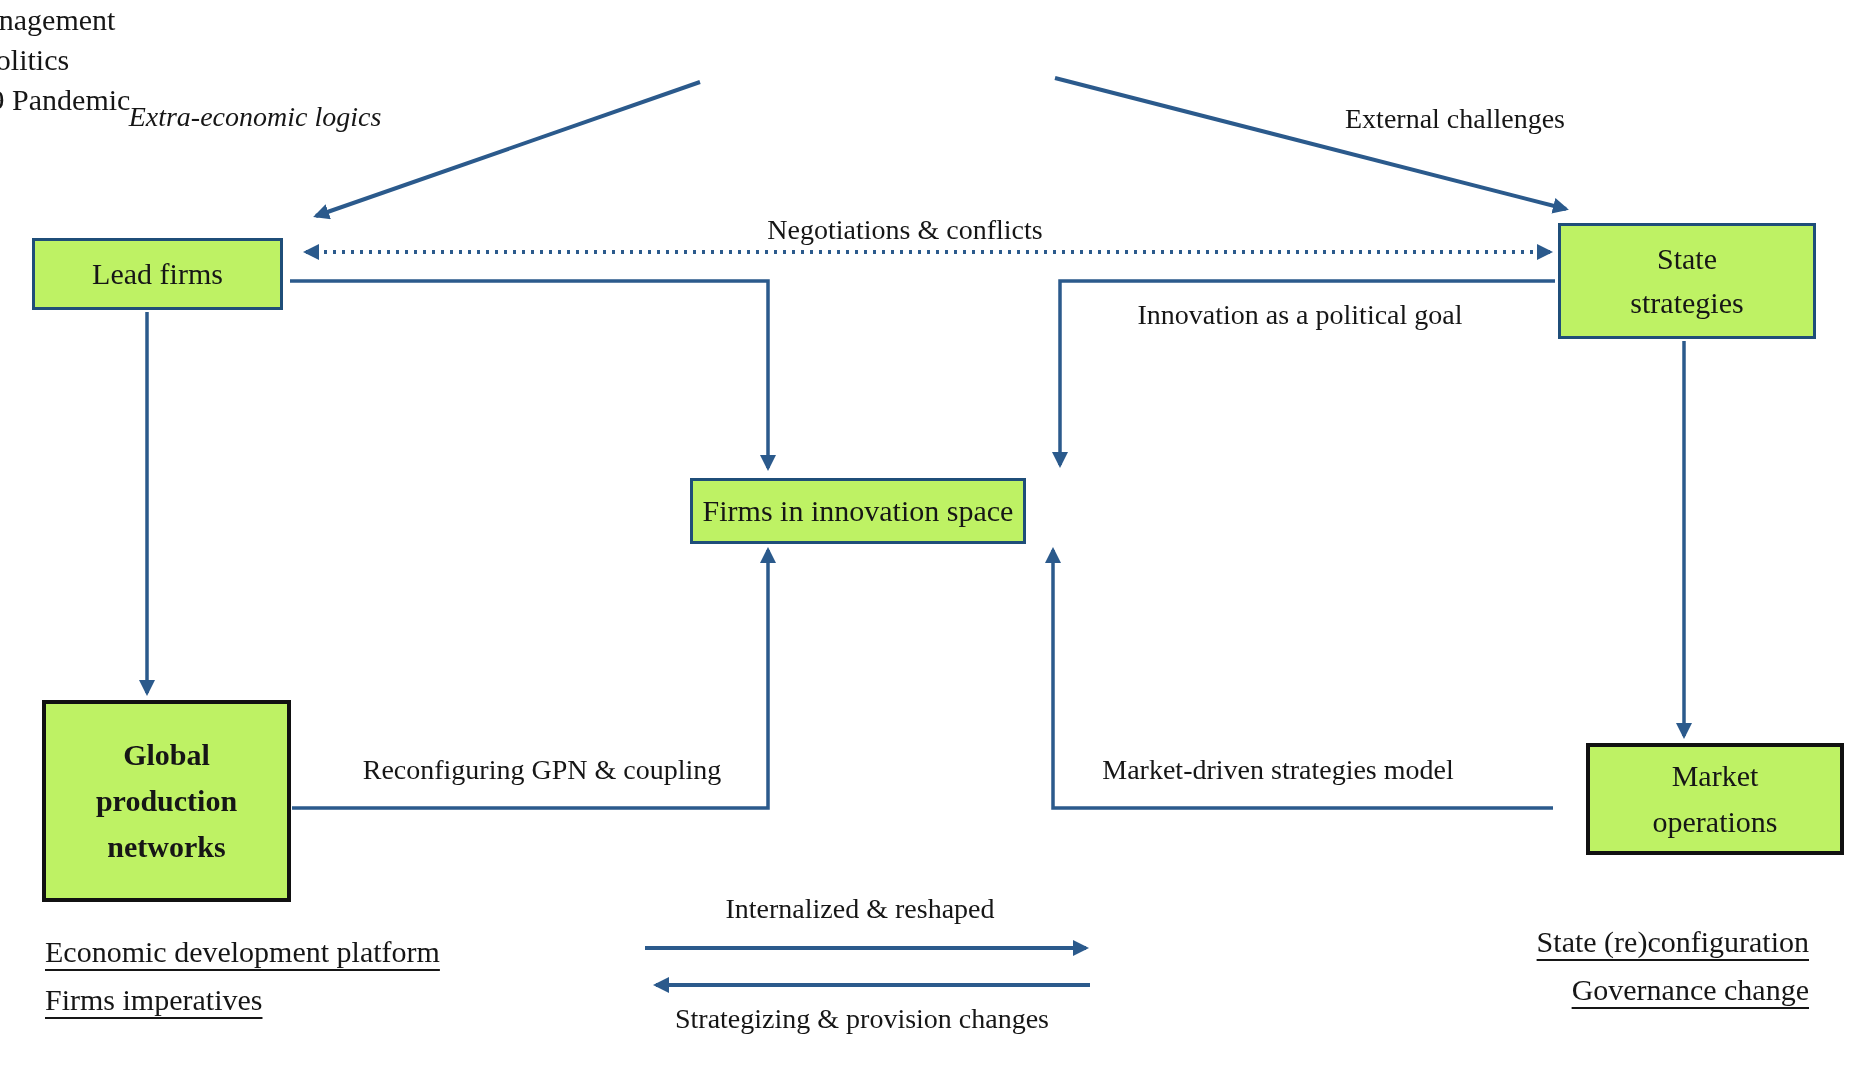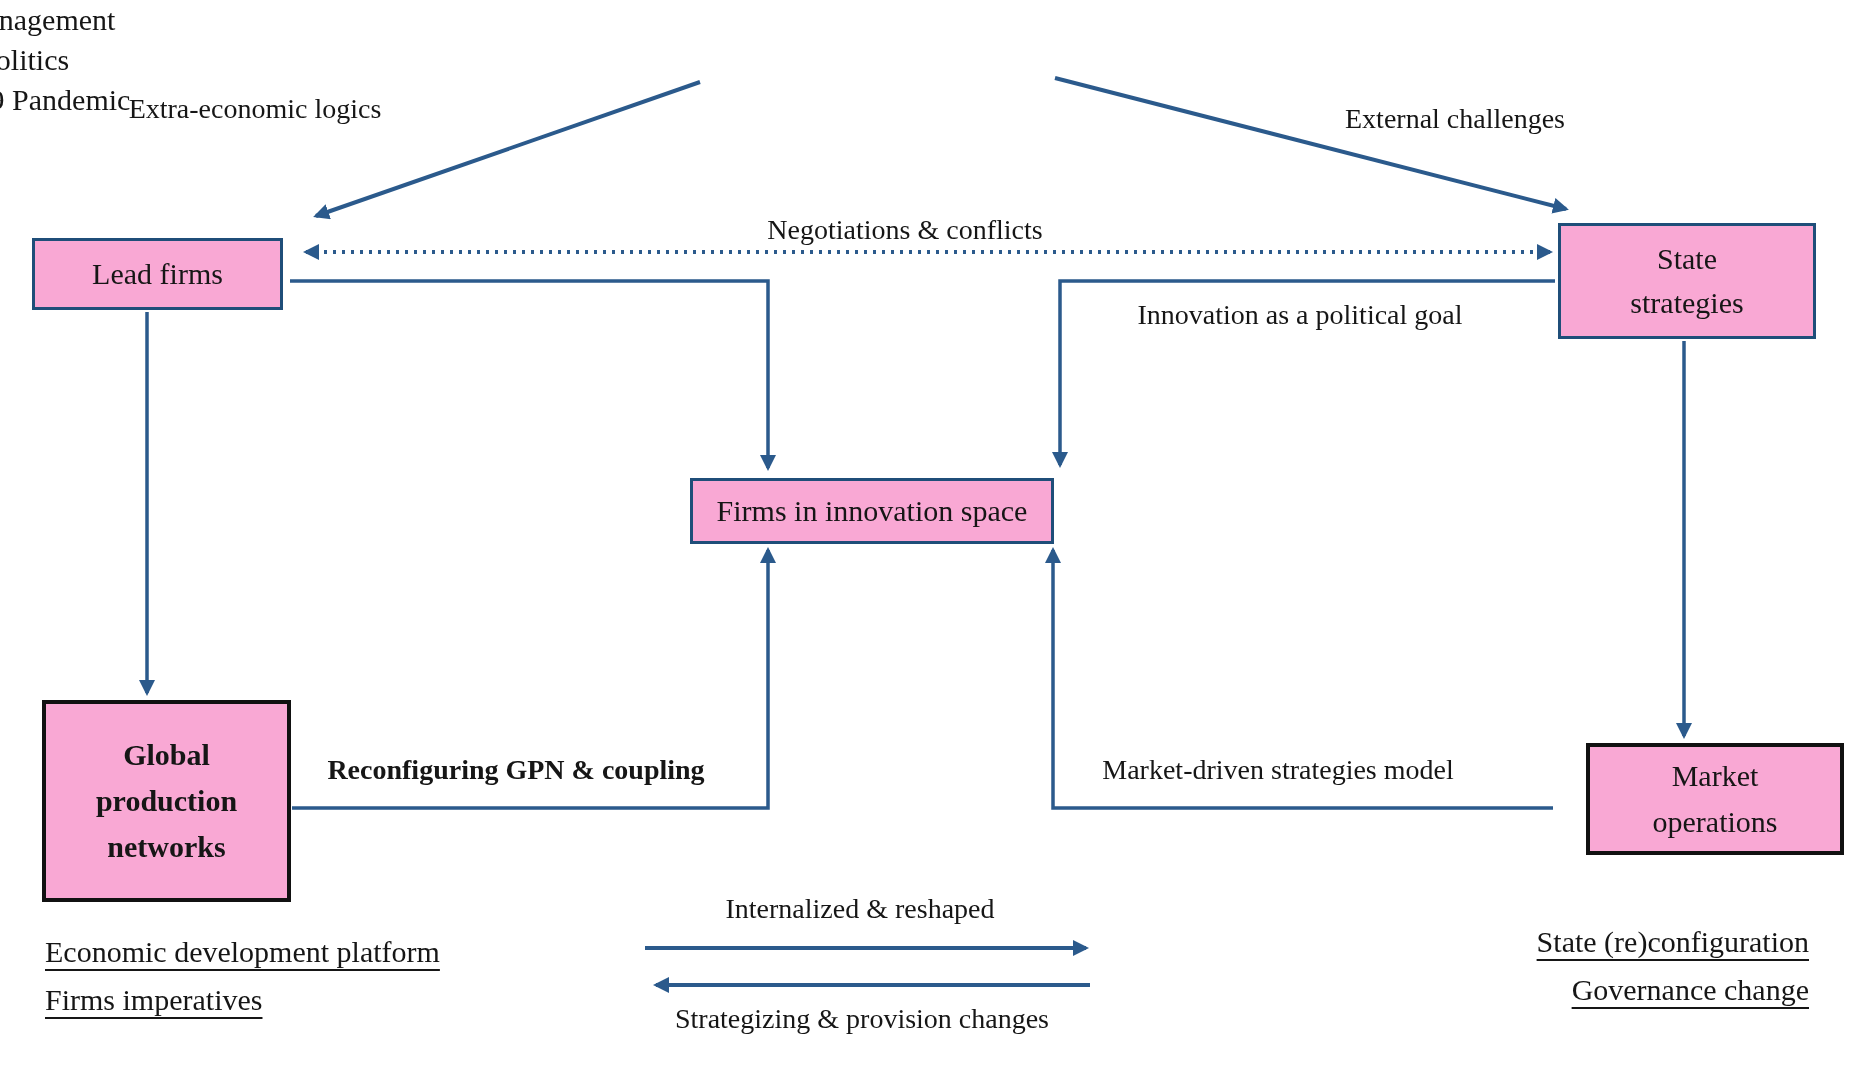--- a/index.html
+++ b/index.html
@@ -17,41 +17,41 @@
     color:var(--ink);
     overflow:hidden;
   }
   svg.connectors{position:absolute;left:0;top:0;width:1861px;height:1066px;}
   .ln{fill:none;stroke:var(--blue);stroke-width:3.5px;}
   .ln.thick{stroke-width:4px;}
   .ln.dotted{stroke-dasharray:3 6;stroke-width:4px;}
   .ah{fill:var(--blue);stroke:none;}
 
   .bx{
-    position:absolute;box-sizing:border-box;background:#f9a8d4;
+    position:absolute;box-sizing:border-box;background:#bef264;
     display:flex;flex-direction:column;justify-content:center;align-items:center;
     text-align:center;font-size:30px;line-height:44px;white-space:nowrap;
   }
   .bx.blue{border:3px solid var(--box-blue);}
   .bx.black{border:4px solid var(--box-black);}
   .bx-lead{left:32px;top:238px;width:251px;height:72px;}
   .bx-state{left:1558px;top:223px;width:258px;height:116px;}
-  .bx-firms{left:690px;top:478px;width:364px;height:66px;}
+  .bx-firms{left:690px;top:478px;width:336px;height:66px;}
   .bx-gpn{left:42px;top:700px;width:249px;height:202px;line-height:46px;font-weight:bold;}
   .bx-market{left:1558px;top:743px;width:258px;height:112px;line-height:46px;margin-left:28px;}
 
   .lbl{position:absolute;white-space:nowrap;font-size:28px;line-height:34px;}
   .lbl.ctr{transform:translateX(-50%);}
   .crisis{left:897px;top:22px;transform:translateX(-50%);text-align:center;font-size:30px;line-height:40px;}
-  .lbl-extra{left:255px;top:92px;}
+  .lbl-extra{left:255px;top:100px;font-style:italic;}
   .lbl-external{left:1455px;top:102px;}
   .lbl-negot{left:905px;top:213px;}
   .lbl-corp{left:512px;top:303px;}
   .lbl-innov{left:1300px;top:298px;}
-  .lbl-reconf{left:516px;top:753px;font-weight:bold;}
+  .lbl-reconf{left:542px;top:753px;}
   .lbl-mktdriven{left:1278px;top:753px;}
   .lbl-intern{left:860px;top:892px;text-align:center;}
   .lbl-strat{left:862px;top:1002px;}
 
   .outcome{position:absolute;font-size:30px;line-height:48px;}
   .outcome div{text-decoration:underline;text-underline-offset:7px;text-decoration-thickness:2px;}
   .outcome-left{left:45px;top:928px;text-align:left;}
   .outcome-right{right:52px;top:918px;text-align:right;}
 </style>
 </head>

